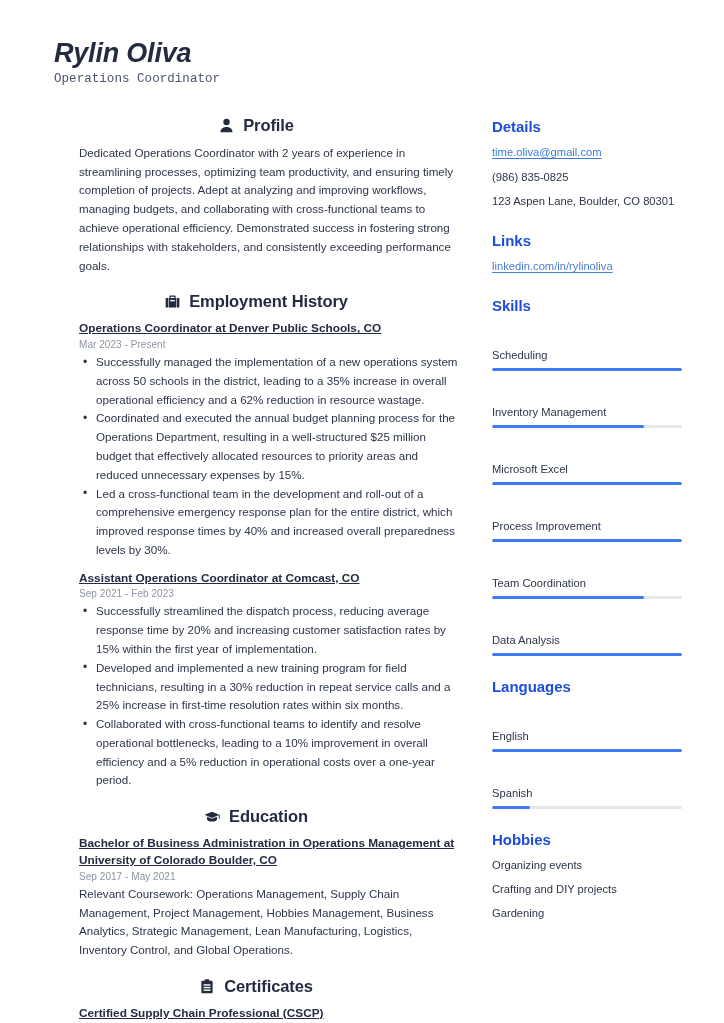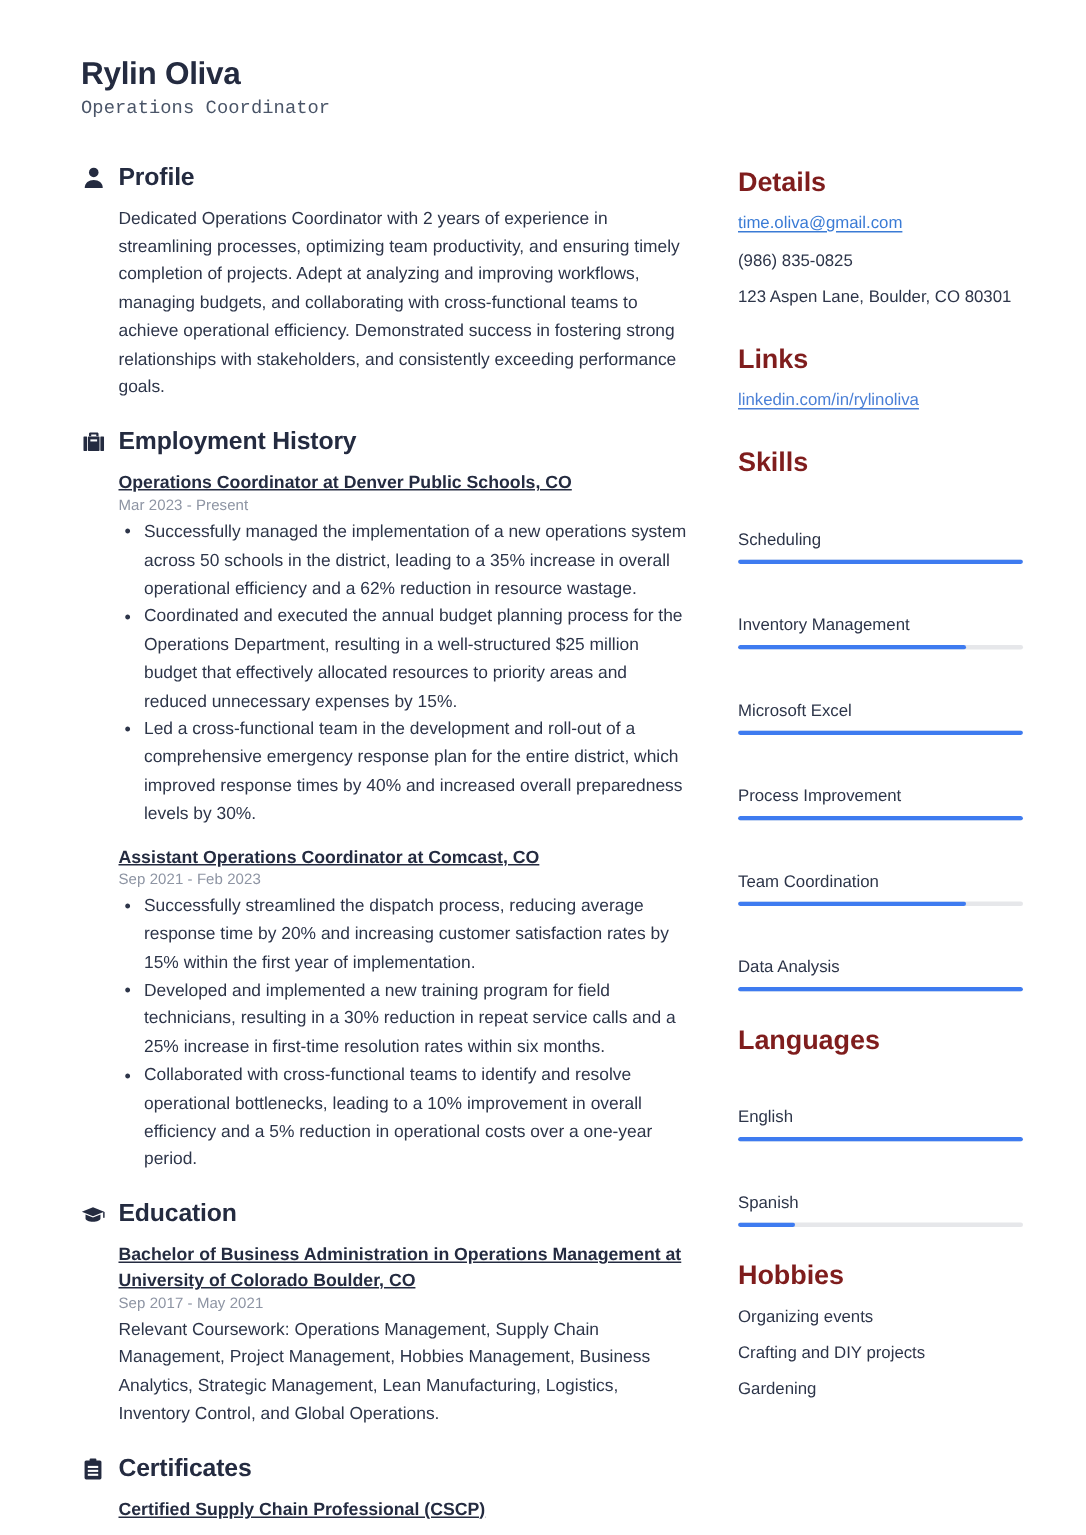--- a/index.html
+++ b/index.html
@@ -17,25 +17,26 @@
     width: 724px;
     height: 1023px;
     background: #ffffff;
     padding: 38px 44px 0 54px;
     overflow: hidden;
   }
 
   
   .header { margin-bottom: 30px; }
   .full-name {
-    font-size: 21px;
+    font-size: 27px;
     font-weight: 700;
     letter-spacing: -0.2px;
     color: #242B40;
     line-height: 1.18;
+    font-style: italic;
   }
   .job-title {
     font-size: 12.5px;
     font-weight: 400;
     color: #4A5568;
     margin-top: 2px;
     letter-spacing: 0.05px;
     font-family: Liberation Mono, monospace;
   }
 
@@ -48,20 +49,21 @@
   .col-main { width: 404px; flex: 0 0 404px; }
   .col-side { width: 190px; flex: 0 0 190px; padding-top: 2px; }
 
   
   .section { margin-bottom: 17px; }
   .section-head {
     display: flex;
     align-items: center;
     gap: 9px;
     margin-bottom: 9px;
+    justify-content: center;
   }
   .section-icon {
     width: 16px;
     height: 16px;
     flex: 0 0 16px;
     display: flex;
     align-items: center;
     justify-content: center;
     color: #242B40;
   }
@@ -122,23 +124,23 @@
     position: absolute;
     left: 4px;
     top: -0.5px;
     font-size: 12px;
     color: #2D3549;
   }
 
   
   .side-block { margin-bottom: 22px; }
   .side-title {
-    font-size: 18px;
+    font-size: 15px;
     font-weight: 700;
-    color: #7f1d1d;
+    color: #1d4ed8;
     margin-bottom: 9px;
     letter-spacing: -0.05px;
   }
   .side-line {
     font-size: 11.2px;
     line-height: 1.5;
     color: #2D3549;
     margin-bottom: 8px;
   }
   .side-link {

